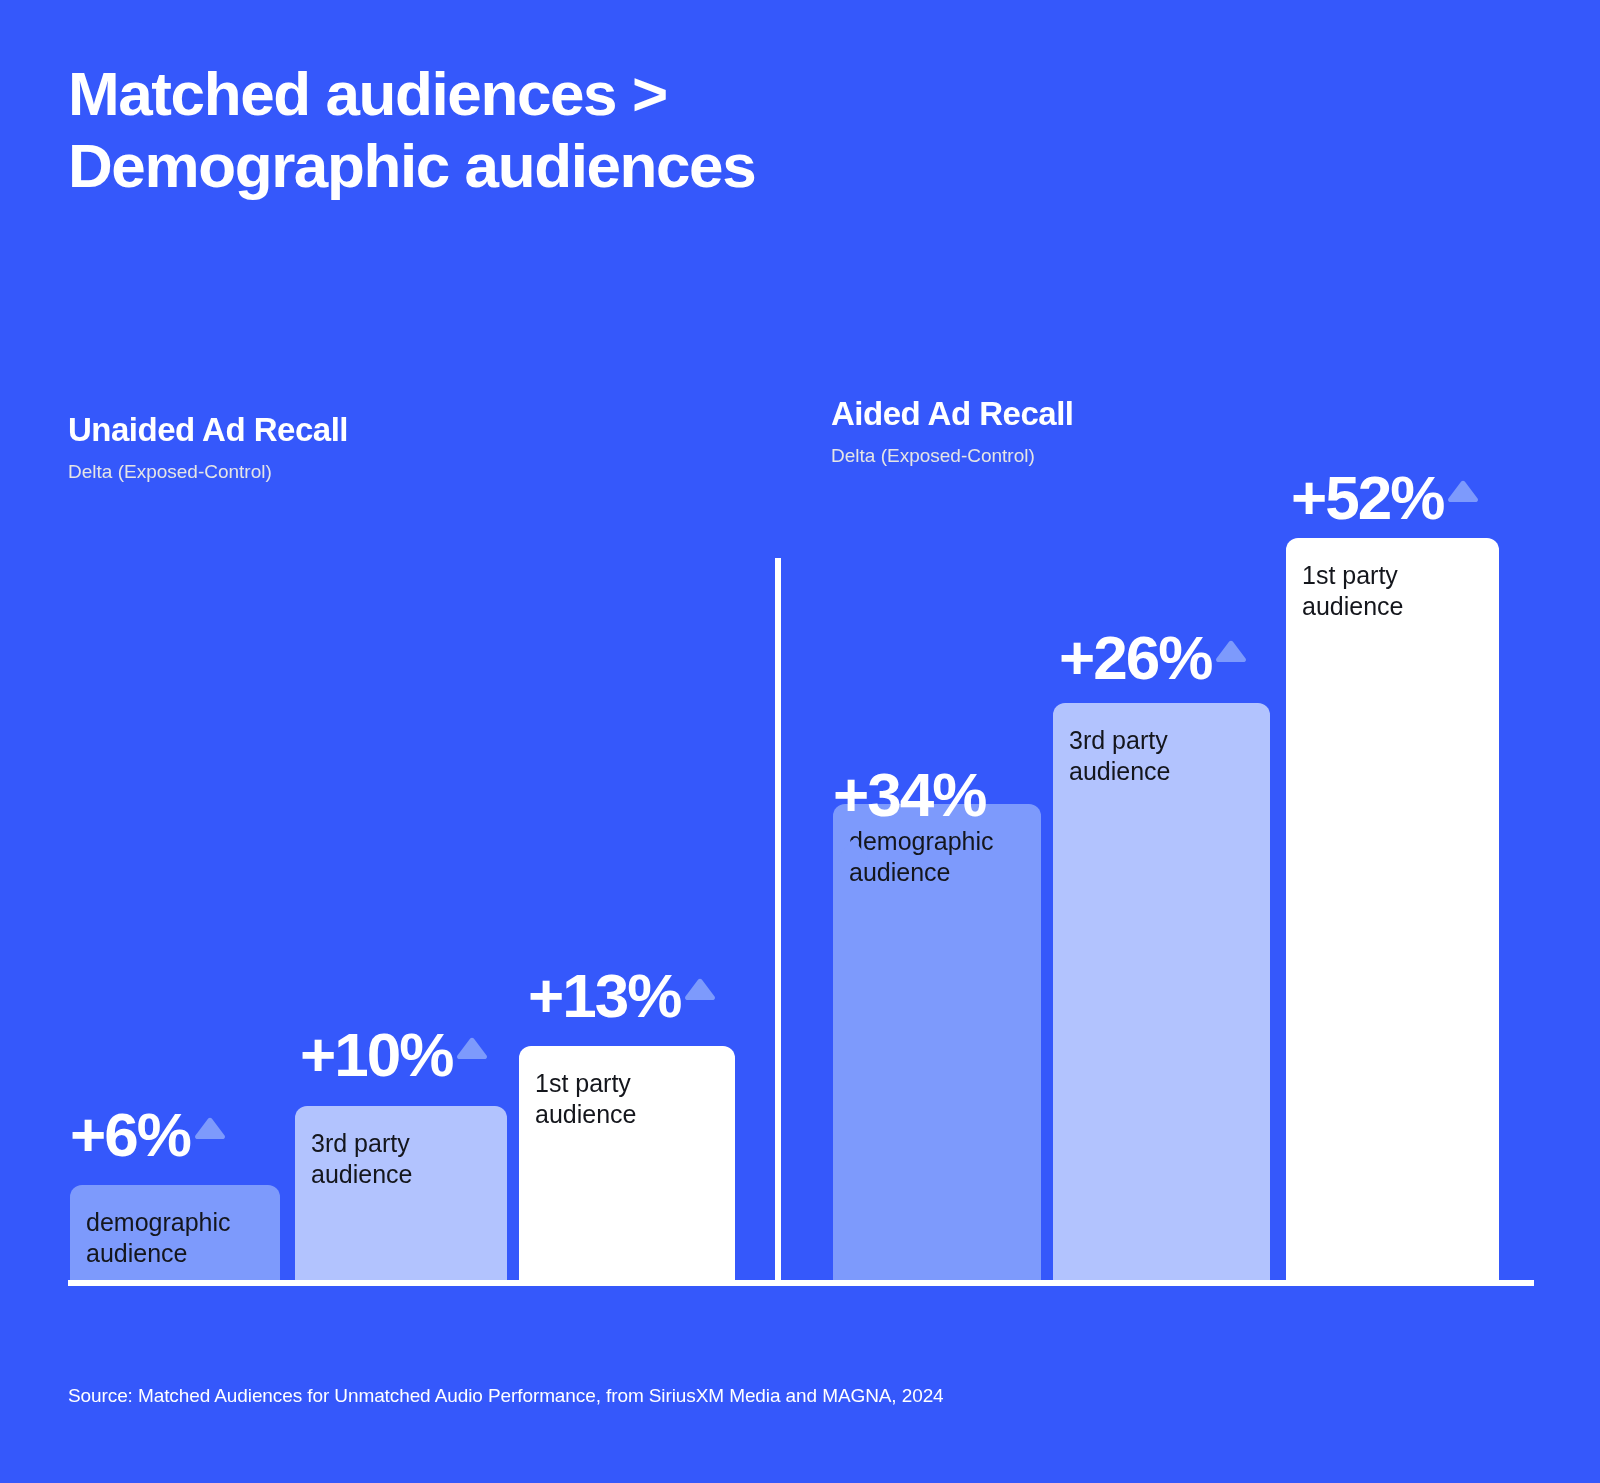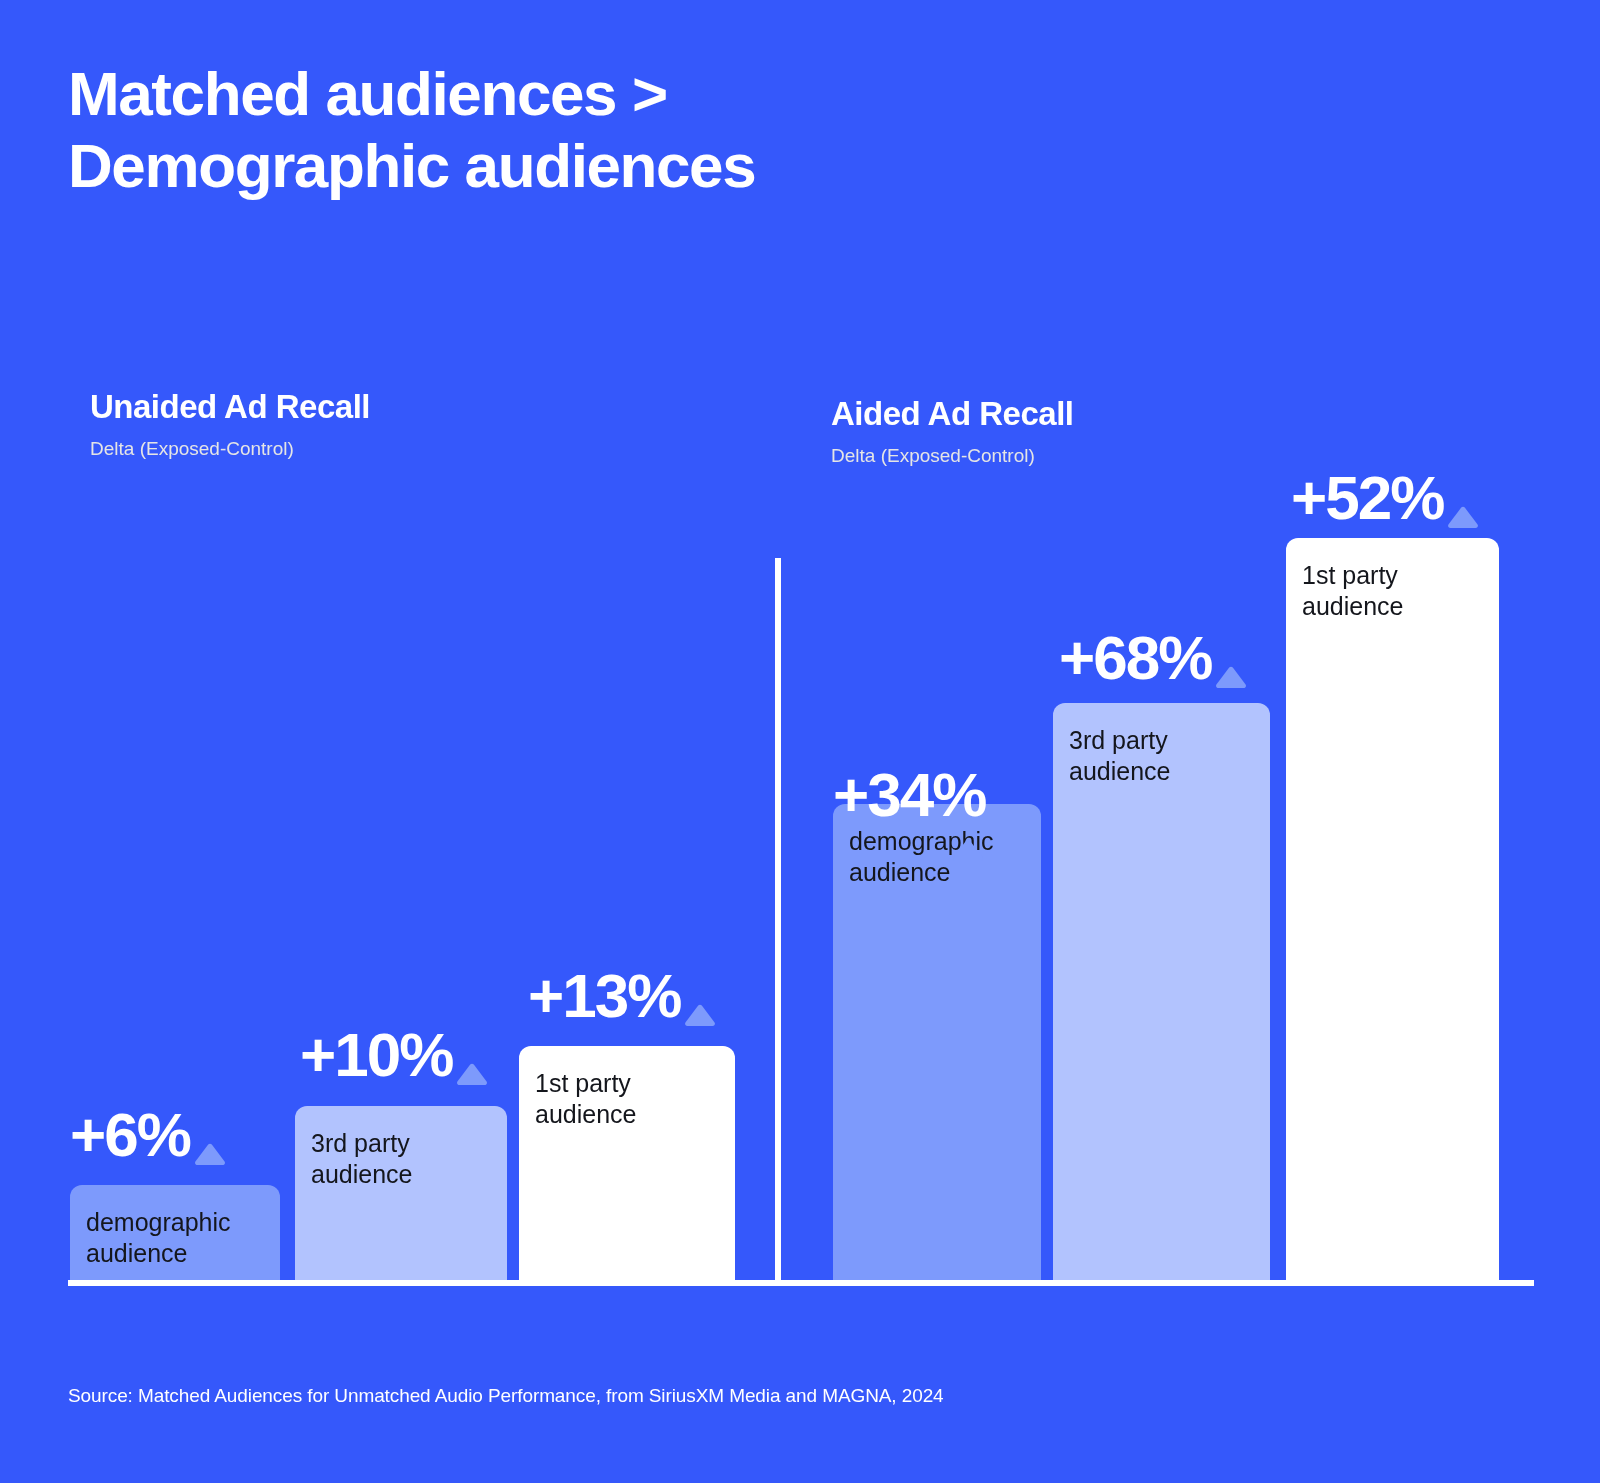--- a/index.html
+++ b/index.html
@@ -25,21 +25,21 @@
   .subtitle {
     color:#ffffff;
     font-size:30px;
     font-weight:normal;
     letter-spacing:-0.2px;
     margin-top:26px;
   }
 
   
   .panel-head { position:absolute; }
-  .panel-head.left  { left:68px;  top:388px;margin-left:22px; }
+  .panel-head.left  { left:68px;  top:411px; }
   .panel-head.right { left:831px; top:395px; }
   .panel-title {
     color:#ffffff;
     font-size:33px;
     font-weight:bold;
     letter-spacing:-0.5px;
   }
   .panel-sub {
     color:#e5e5e5;
     font-size:19px;
@@ -76,21 +76,21 @@
     font-size:25px;
     line-height:1.22;
     white-space:pre-line;
     font-weight:normal;
   }
 
   
   .value {
     position:absolute;
     display:flex;
-    align-items:flex-end;
+    align-items:flex-start;
     pointer-events:auto;
   }
   .value-text {
     color:#ffffff;
     font-size:62px;
     font-weight:bold;
     letter-spacing:-2px;
     line-height:1;
   }
   .tri {
@@ -185,21 +185,21 @@
   </div>
 
   <div class="value" style="left:833px; top:764px;flex-direction:column;">
     <span class="value-text">+34%</span>
     <svg class="tri" viewBox="0 0 34 26">
       <path d="M15.2 4.6a2.6 2.6 0 0 1 3.6 0L31.4 21.2c1.2 1.6 0.3 3.8-1.8 3.8H4.4c-2.1 0-3-2.2-1.8-3.8z" fill="#7d9afc"></path>
     </svg>
   </div>
 
   <div class="value" style="left:1059px; top:627px;">
-    <span class="value-text">+68%</span>
+    <span class="value-text">+26%</span>
     <svg class="tri" viewBox="0 0 34 26">
       <path d="M15.2 4.6a2.6 2.6 0 0 1 3.6 0L31.4 21.2c1.2 1.6 0.3 3.8-1.8 3.8H4.4c-2.1 0-3-2.2-1.8-3.8z" fill="#7d9afc"></path>
     </svg>
   </div>
 
   <div class="value" style="left:1291px; top:467px;">
     <span class="value-text">+52%</span>
     <svg class="tri" viewBox="0 0 34 26">
       <path d="M15.2 4.6a2.6 2.6 0 0 1 3.6 0L31.4 21.2c1.2 1.6 0.3 3.8-1.8 3.8H4.4c-2.1 0-3-2.2-1.8-3.8z" fill="#7d9afc"></path>
     </svg>

